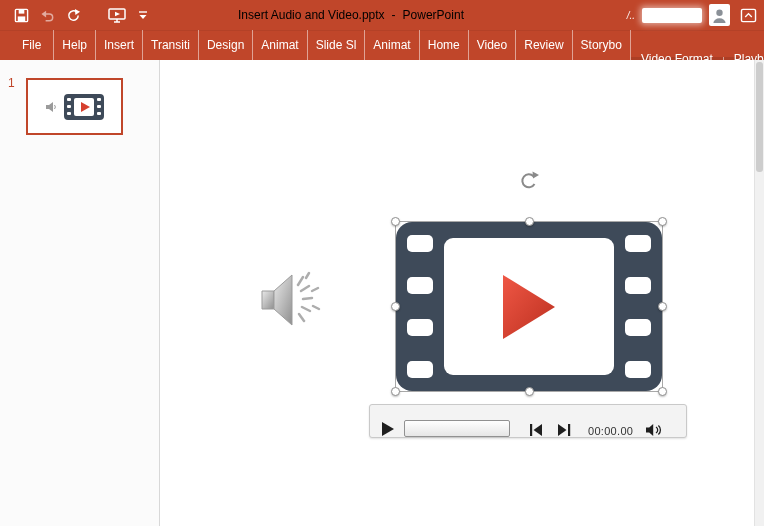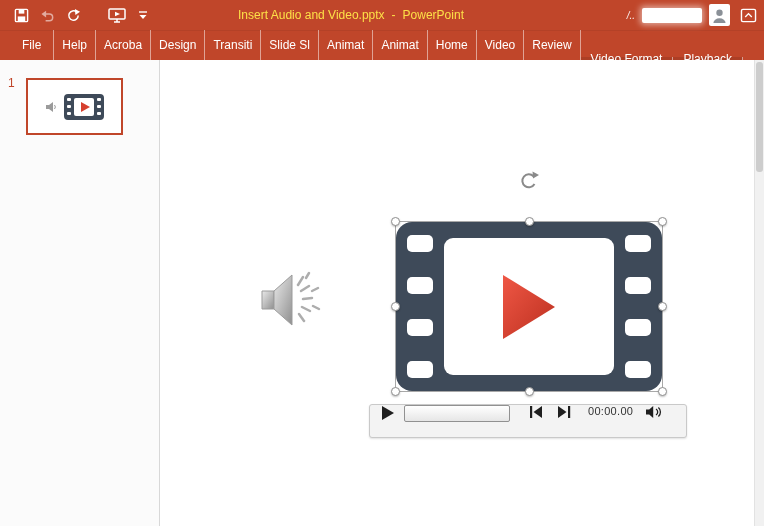--- a/index.html
+++ b/index.html
@@ -16,21 +16,21 @@
     -webkit-user-select:none;user-select:none;
   }
   .app{width:764px;height:526px;position:relative;}
 
   
   .titlebar{height:30px;background:var(--accent);position:relative;display:flex;align-items:center;}
   .qat{display:flex;align-items:center;height:100%;padding-left:8px;}
   .qbtn{width:22px;height:22px;display:flex;align-items:center;justify-content:center;margin:0 2px;border-radius:2px;}
   .qbtn.dim{opacity:.55;}
   .qbtn.gapleft{margin-left:20px;}
-  .win-title{position:absolute;left:351px;top:0;height:30px;display:flex;align-items:center;transform:translateX(-50%);color:#fde047;font-size:12px;white-space:nowrap;}
+  .win-title{position:absolute;left:351px;top:0;height:30px;display:flex;align-items:center;transform:translateX(-50%);color:#000000;font-size:12px;white-space:nowrap;}
   .win-title .sep{margin:0 7px;}
   .tb-right{position:absolute;right:5px;top:0;height:30px;display:flex;align-items:center;gap:7px;color:#fff;}
   .scribble{font-size:10px;font-style:italic;opacity:.95;}
   .redact{width:60px;height:15px;background:#fff;border-radius:2px;box-shadow:0 0 6px 2px rgba(255,255,255,.55);}
   .avatar{width:21px;height:22px;background:#fff;border-radius:2px;display:flex;align-items:center;justify-content:center;}
   .rdo{width:22px;height:22px;display:flex;align-items:center;justify-content:center;}
 
   
   .tabs{height:30px;background:var(--accent);display:flex;align-items:stretch;padding-left:10px;font-size:12px;color:#fff;box-shadow:inset 0 1px 0 rgba(0,0,0,.06);}
   .tab{display:flex;align-items:center;padding:0 8px;border-right:1px solid rgba(255,255,255,.5);white-space:nowrap;cursor:default;text-align:center;}
@@ -55,21 +55,21 @@
   .holes.l{left:11px;}.holes.r{right:11px;}
   .hole{width:26px;height:17px;background:#fff;border-radius:5px;}
   .screen{position:absolute;left:48px;right:48px;top:16px;bottom:16px;background:#fff;border-radius:9px;display:flex;align-items:center;justify-content:center;}
   .hd{position:absolute;width:9px;height:9px;background:#fff;border:1px solid #8f8f8f;border-radius:50%;box-shadow:0 1px 2px rgba(0,0,0,.25);}
   .hd.tl{left:-5px;top:-5px;}   .hd.tc{left:calc(50% - 4.5px);top:-5px;}   .hd.tr{right:-5px;top:-5px;}
   .hd.ml{left:-5px;top:calc(50% - 4.5px);}                                 .hd.mr{right:-5px;top:calc(50% - 4.5px);}
   .hd.bl{left:-5px;bottom:-5px;}.hd.bc{left:calc(50% - 4.5px);bottom:-5px;}.hd.br{right:-5px;bottom:-5px;}
   .rot{position:absolute;left:358px;top:110px;width:22px;height:22px;}
 
   
-  .mbar{position:absolute;left:209px;top:344px;width:318px;height:34px;background:#f3f3f3;border:1px solid #c9c9c9;border-radius:3px;display:flex;align-items:flex-start;padding:0 11px;box-shadow:0 1px 2px rgba(0,0,0,.12);}
+  .mbar{position:absolute;left:209px;top:344px;width:318px;height:34px;background:#f3f3f3;border:1px solid #c9c9c9;border-radius:3px;display:flex;align-items:flex-end;padding:0 11px;box-shadow:0 1px 2px rgba(0,0,0,.12);}
   .mplay{display:flex;margin-right:9px;}
   .seek{width:106px;height:17px;background:linear-gradient(#fff,#e6e6e6);border:1px solid #919191;border-radius:2px;}
   .stepb{display:flex;margin-left:18px;}
   .stepf{display:flex;margin-left:12px;}
   .mtime{margin-left:16px;font-size:11px;color:#333;letter-spacing:.3px;}
   .mvol{display:flex;margin-left:12px;}
 
   
   .vscroll{position:absolute;right:0;top:0;bottom:0;width:10px;background:#f1f1f1;border-left:1px solid #e2e2e2;}
   .vthumb{position:absolute;left:1px;top:2px;width:7px;height:110px;background:#cdcdcd;border-radius:3px;}
@@ -140,45 +140,48 @@
   </div>
 
   <div class="tabs">
     <div class="tab file">
         <span>File</span>
       </div>
     <div class="tab">
         <span>Help</span>
       </div>
     <div class="tab">
-        <span>Acroba</span>
+        <span>Insert</span>
+      </div>
+    <div class="tab">
+        <span>Transiti</span>
       </div>
     <div class="tab">
         <span>Design</span>
       </div>
     <div class="tab">
-        <span>Transiti</span>
+        <span>Animat</span>
       </div>
     <div class="tab">
         <span>Slide Sl</span>
       </div>
     <div class="tab">
         <span>Animat</span>
       </div>
     <div class="tab">
-        <span>Animat</span>
-      </div>
-    <div class="tab">
         <span>Home</span>
       </div>
     <div class="tab">
         <span>Video</span>
       </div>
     <div class="tab">
         <span>Review</span>
+      </div>
+    <div class="tab">
+        <span>Storybo</span>
       </div>
     <div class="tab ctx">
         <span>Video Format</span>
       </div>
     <div class="tab ctx">
         <span>Playback</span>
       </div>
 
   </div>
 

